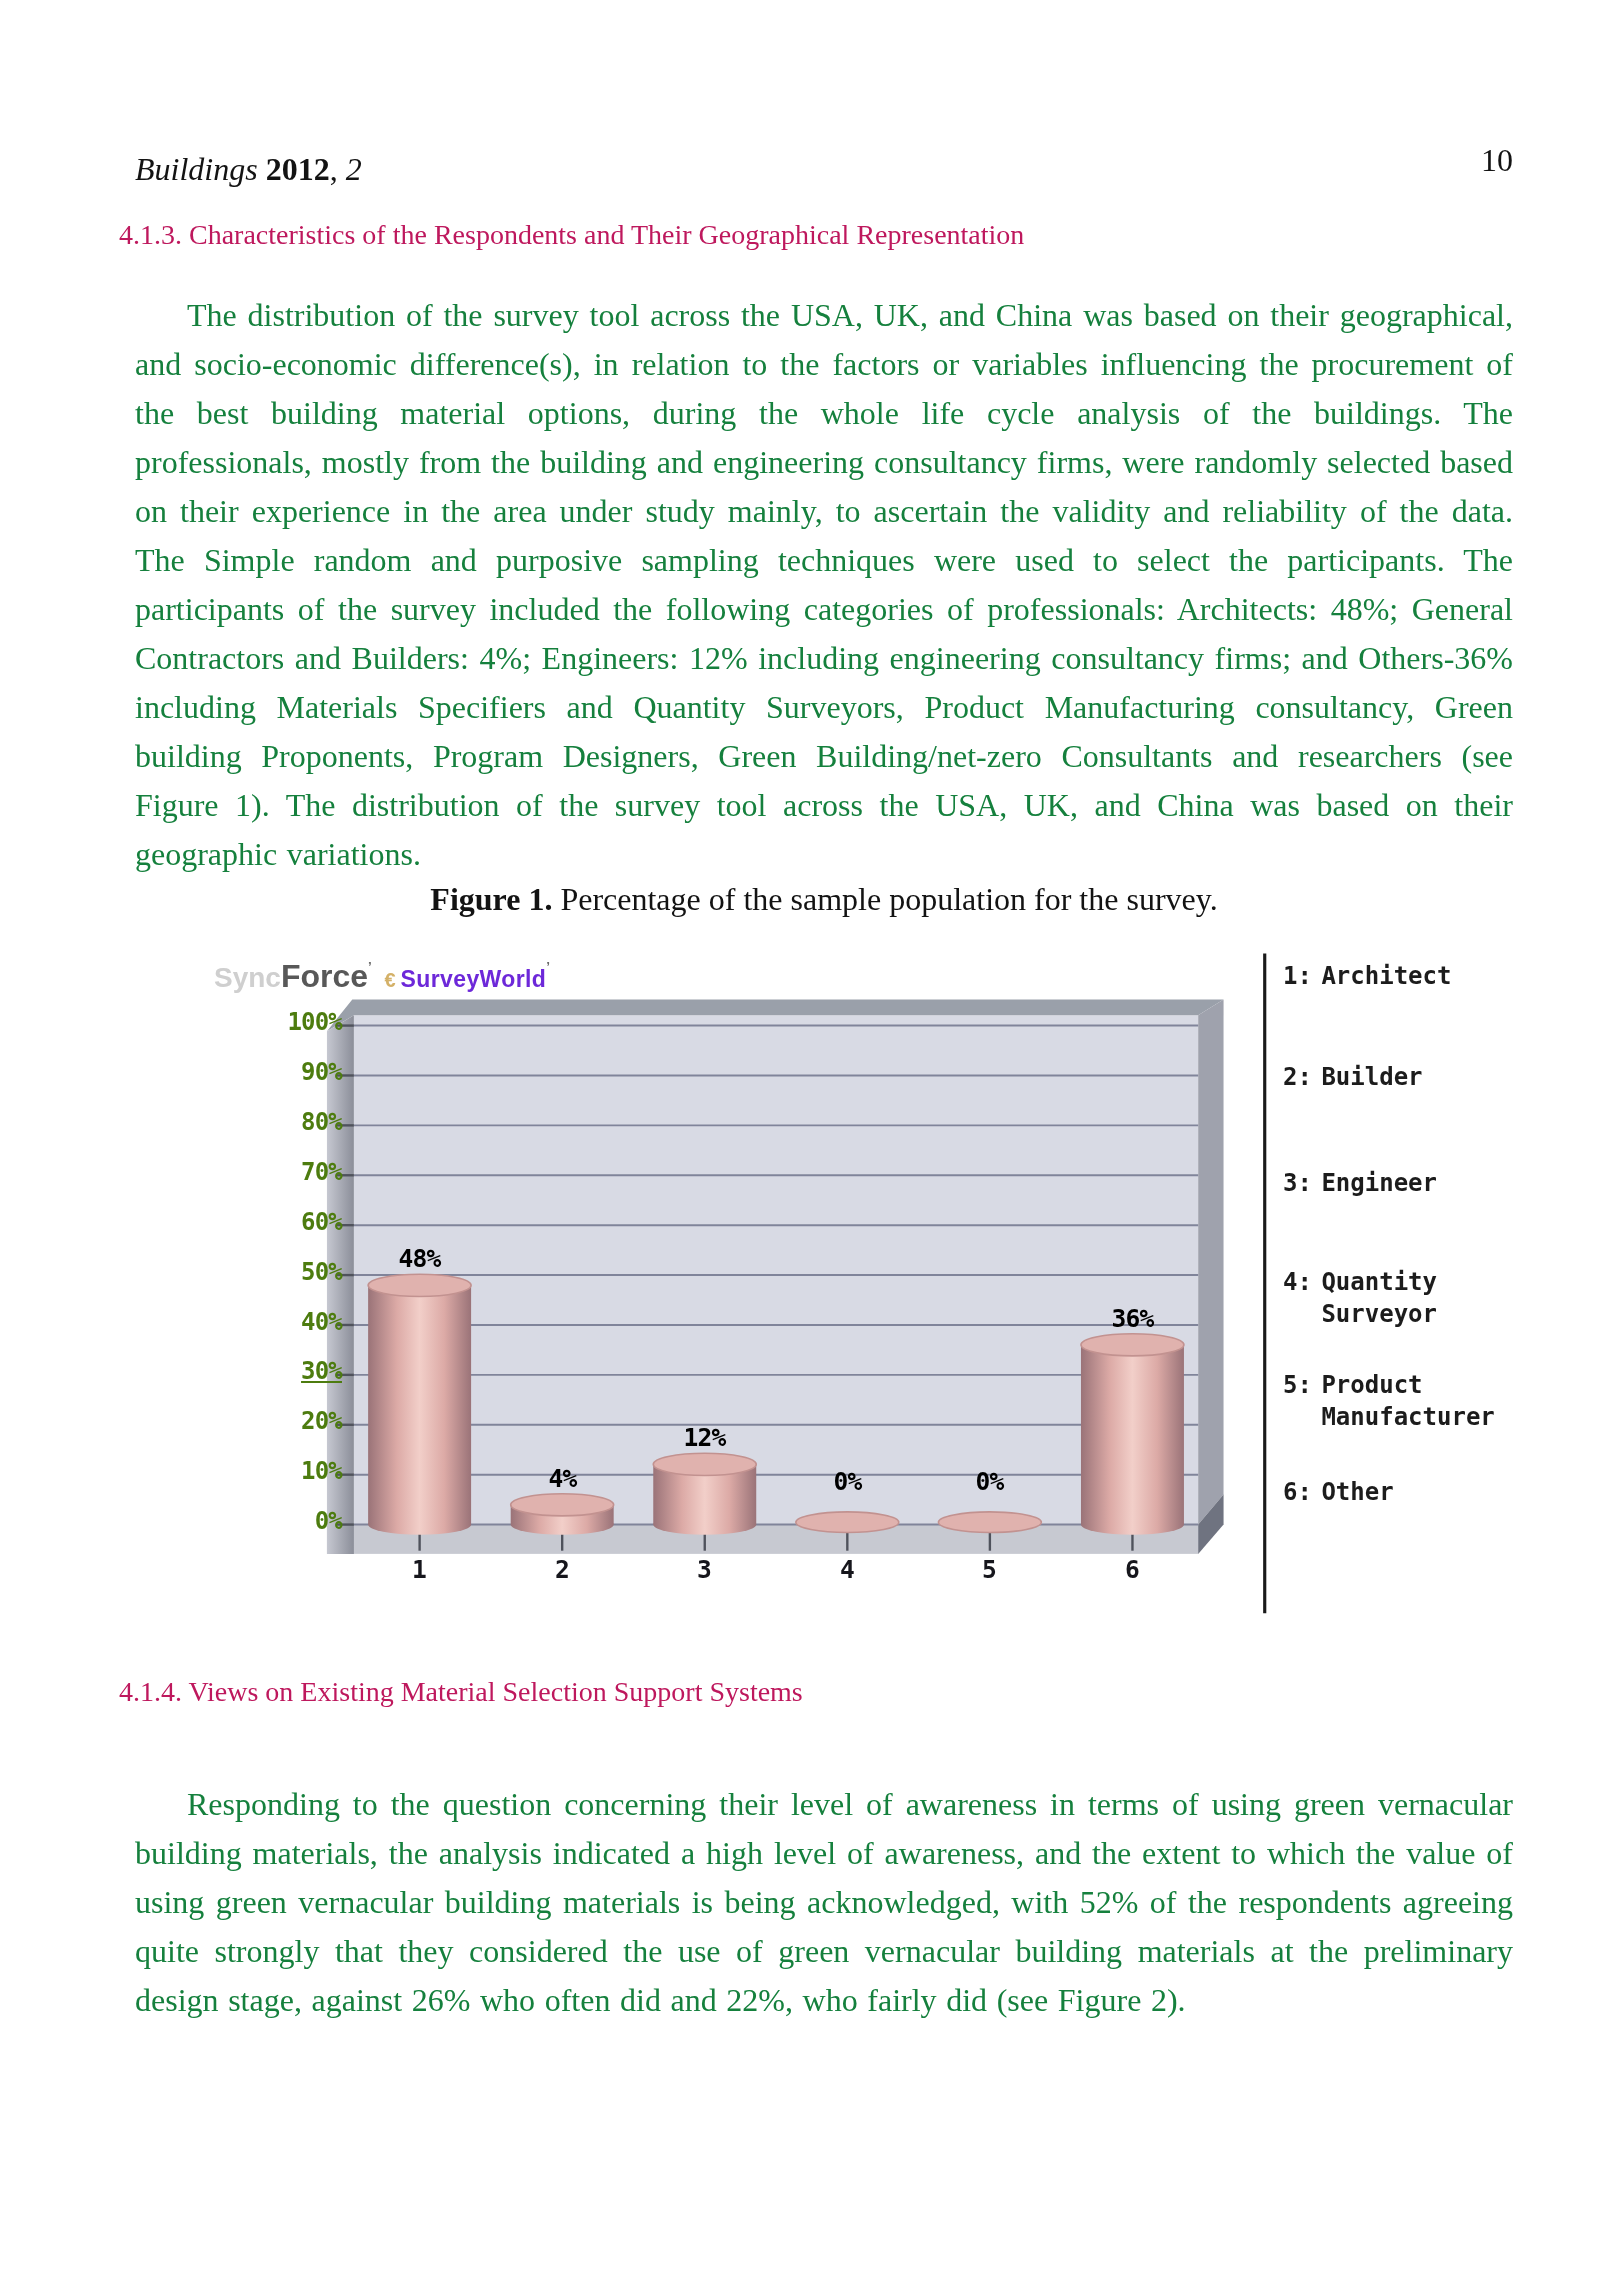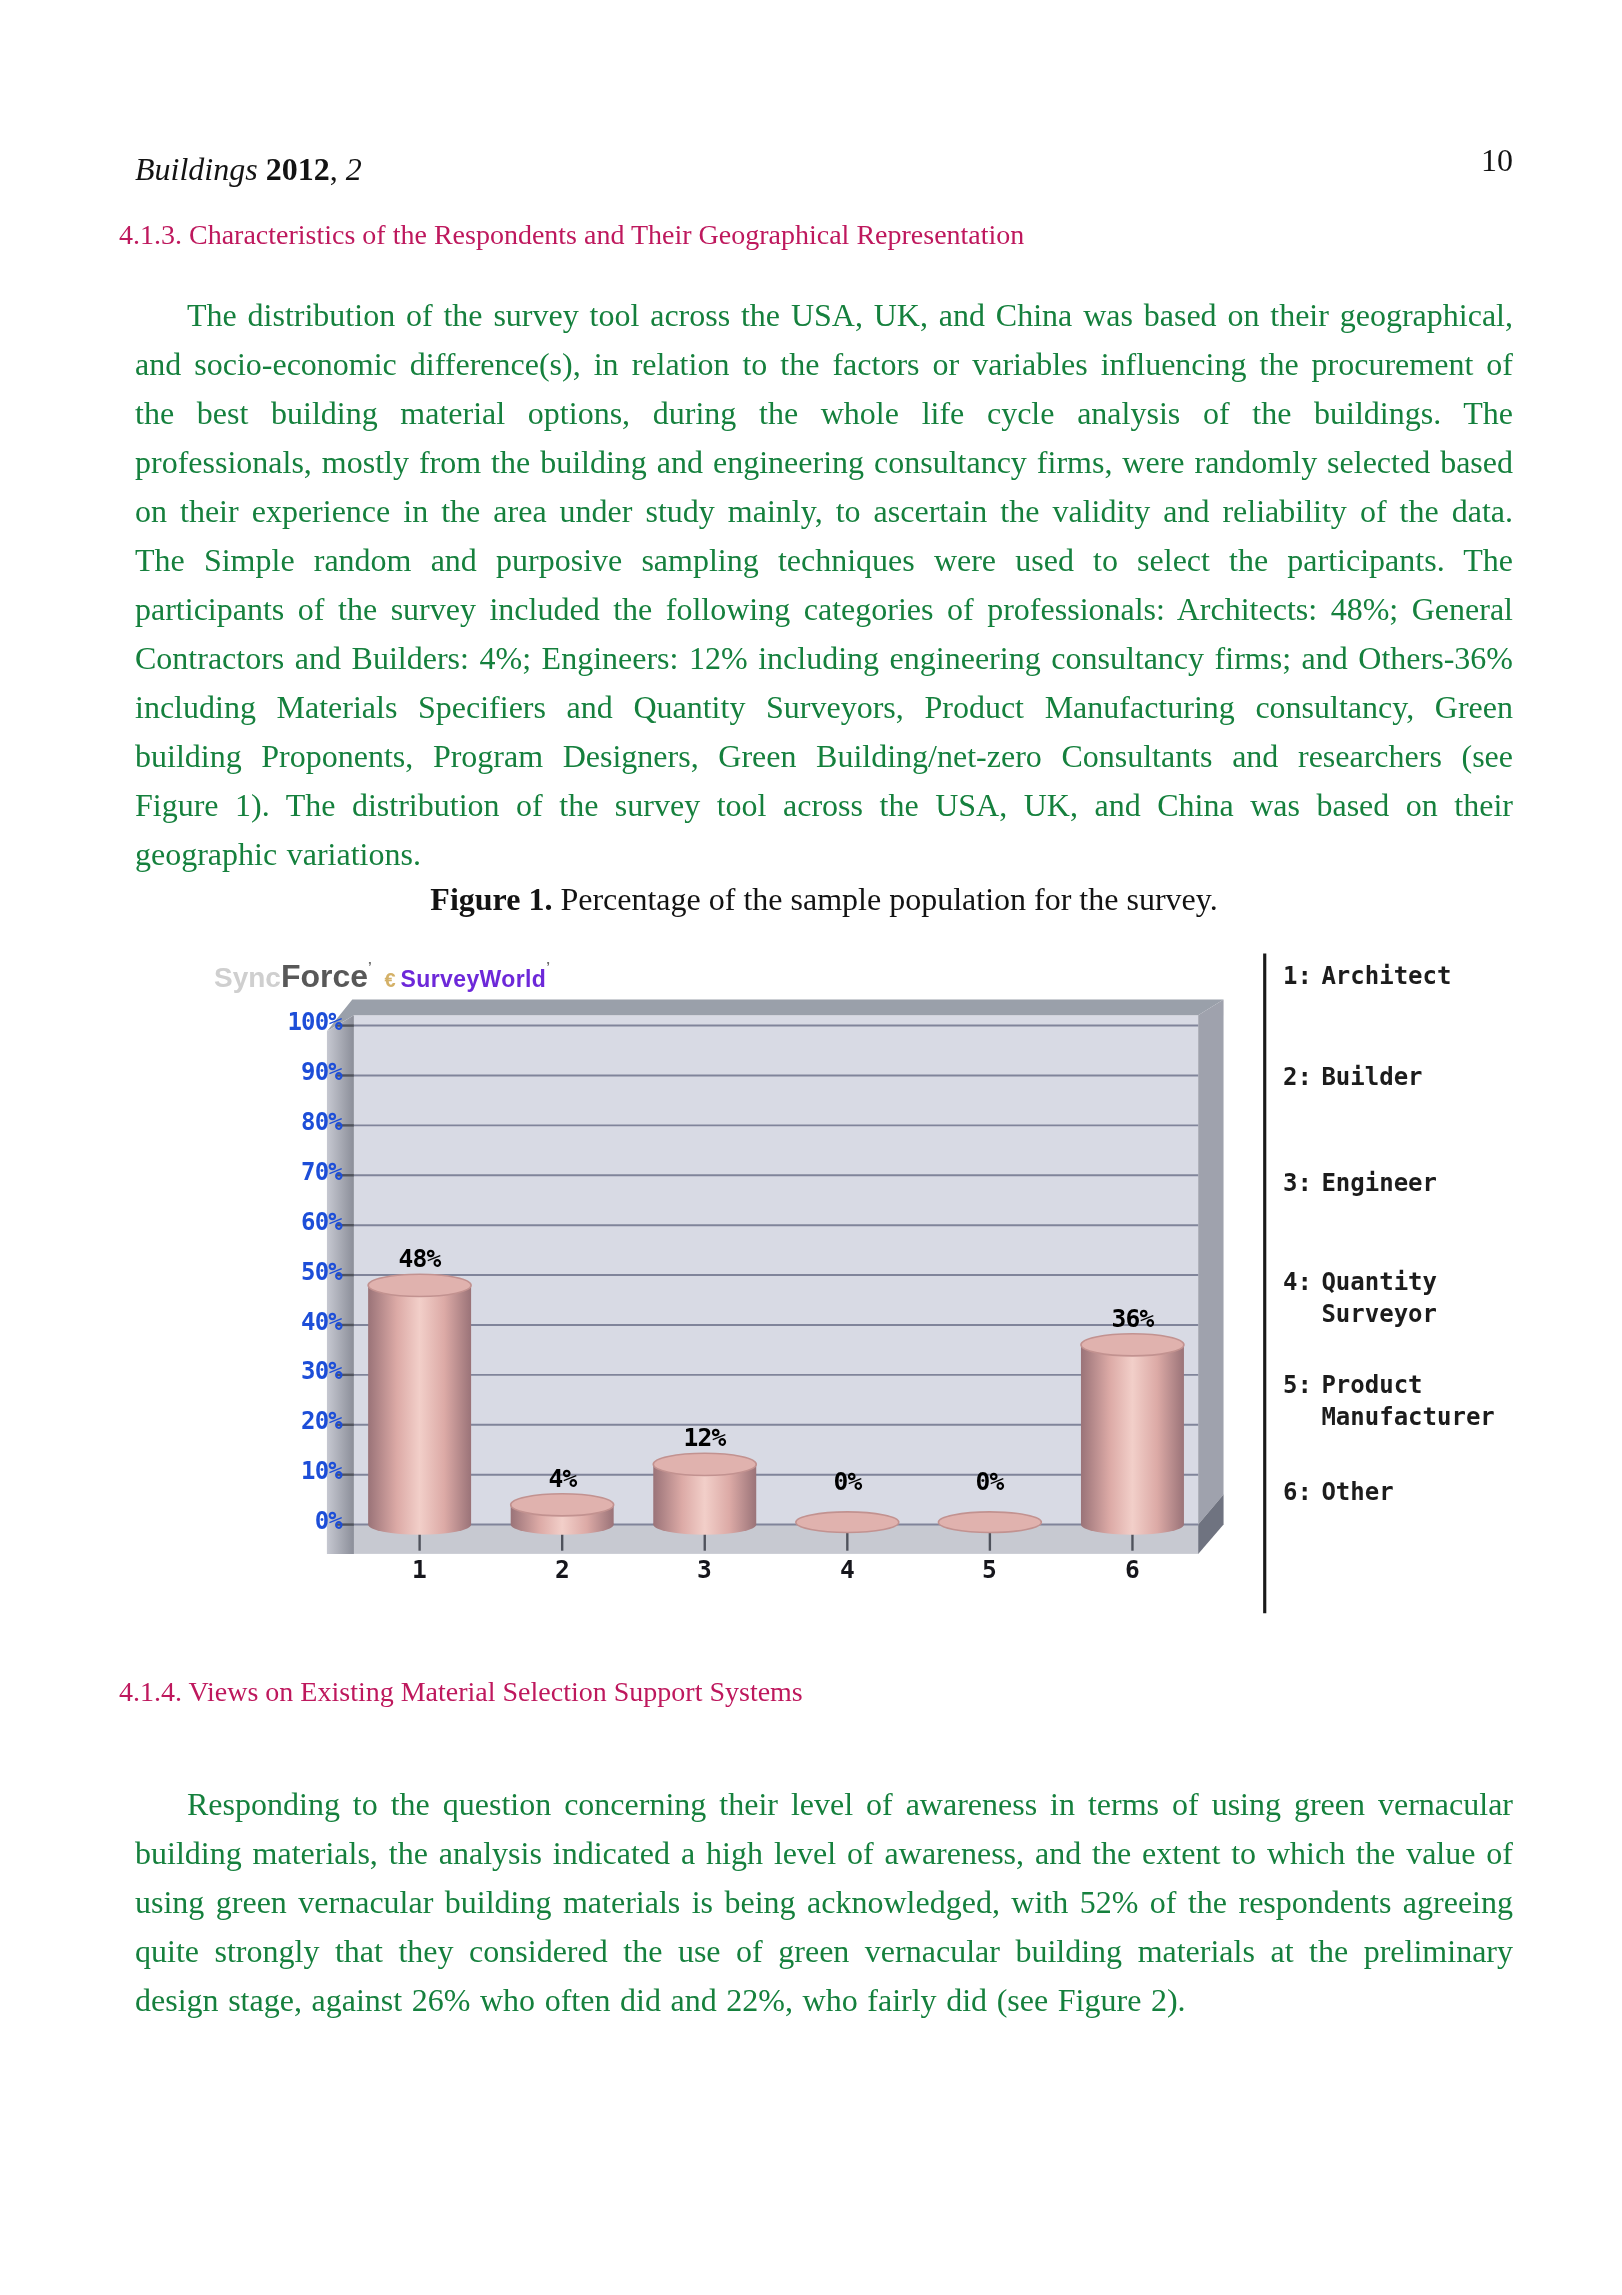--- a/index.html
+++ b/index.html
@@ -33,21 +33,21 @@
   
   #chart{left:182px;top:944px;width:1394px;height:697px;}
   #plot{position:absolute;left:0;top:0;}
   #brand-logo{position:absolute;left:32px;top:14.3px;font-family:"Liberation Sans",sans-serif;font-weight:bold;white-space:nowrap;}
   .lg-sync{color:#cfcfcf;font-size:28px;}
   .lg-force{color:#585858;font-size:32px;}
   .lg-mark{color:#6a6a6a;font-size:13.5px;vertical-align:16px;}
   .lg-euro{color:#d4b168;font-size:20px;margin:0 4.8px 0 12.7px;}
   .lg-sw{color:#6d28d9;font-size:23px;letter-spacing:0.4px;}
   .ylab{position:absolute;left:24px;width:136px;text-align:right;
-        font:600 24px "DejaVu Sans Mono",monospace;color:#1d4ed8;letter-spacing:-0.8px;}
+        font:600 24px "DejaVu Sans Mono",monospace;color:#4d7c0f;letter-spacing:-0.8px;}
   .xlab{position:absolute;top:611px;width:63px;text-align:center;
         font:600 24.6px "DejaVu Sans Mono",monospace;color:#16161c;}
   .dlab{position:absolute;width:111px;text-align:center;
         font:700 24.6px "DejaVu Sans Mono",monospace;color:#000;letter-spacing:-0.8px;}
   .lg-item{position:absolute;left:1101px;display:flex;gap:9.5px;
         font:600 24px "DejaVu Sans Mono",monospace;color:#1c1c1c;}
   .lg-num{line-height:32px;}
   .lg-lab{line-height:32px;white-space:pre-line;}
 </style>
 </head>
@@ -150,21 +150,21 @@
   </div>
 
   <div id="y-labels">
       <div class="ylab" style="top: 64px;">100%</div>
       <div class="ylab" style="top: 114px;">90%</div>
       <div class="ylab" style="top: 164px;">80%</div>
       <div class="ylab" style="top: 214px;">70%</div>
       <div class="ylab" style="top: 264px;">60%</div>
       <div class="ylab" style="top: 314px;">50%</div>
       <div class="ylab" style="top: 364px;">40%</div>
-      <div class="ylab" style="top: 413px;">30%</div>
+      <div class="ylab" style="top: 413px; text-decoration: underline;">30%</div>
       <div class="ylab" style="top: 463px;">20%</div>
       <div class="ylab" style="top: 513px;">10%</div>
       <div class="ylab" style="top: 563px;">0%</div>
     </div>
   <div id="x-labels">
       <div class="xlab" style="left: 206px;">1</div>
       <div class="xlab" style="left: 349px;">2</div>
       <div class="xlab" style="left: 491px;">3</div>
       <div class="xlab" style="left: 634px;">4</div>
       <div class="xlab" style="left: 776px;">5</div>

